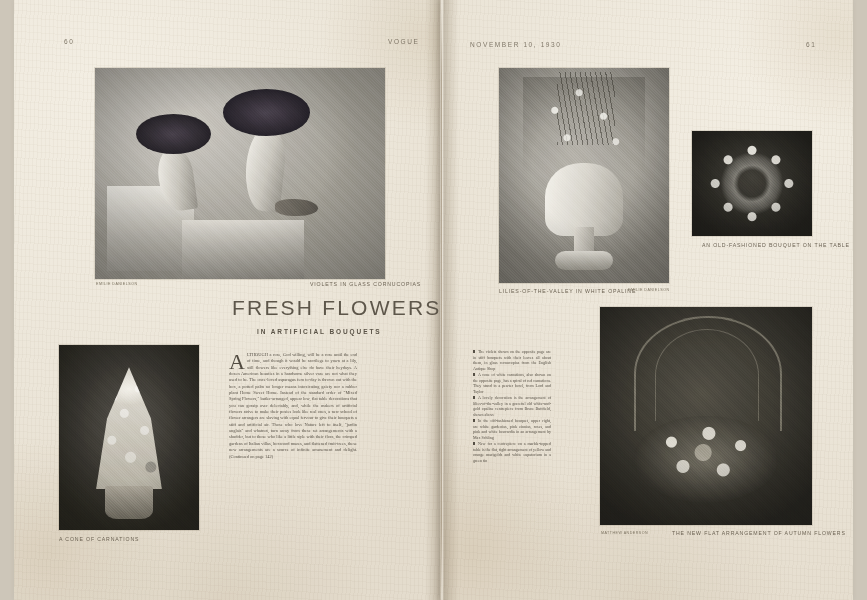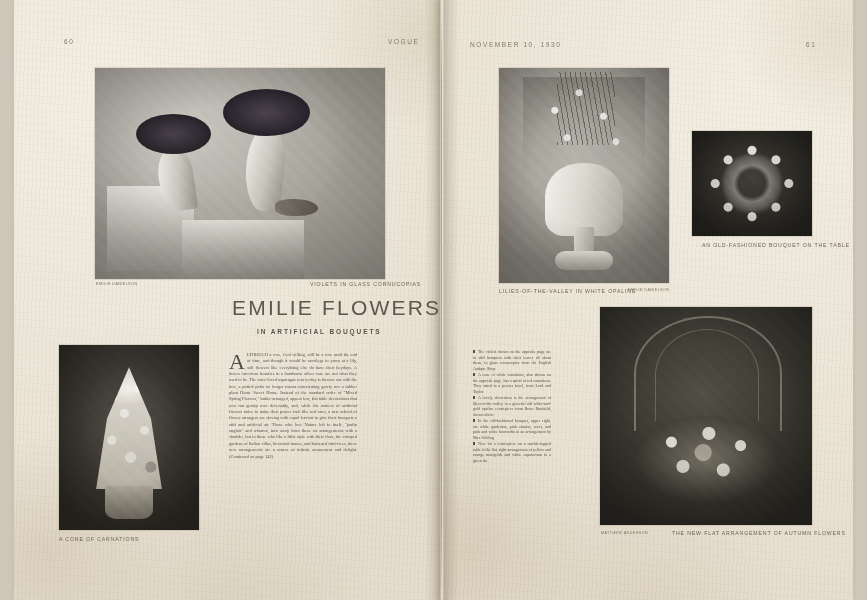--- a/index.html
+++ b/index.html
@@ -221,21 +221,21 @@
     <div class="inner">
       <div class="cone"></div>
       <div class="cone-tex"></div>
       <div class="urn"></div>
     </div>
     <div class="ph-grain"></div>
     <div class="vig"></div>
   </div>
   <div class="caption" style="left:59px;top:536px;">A CONE OF CARNATIONS</div>
 
-  <div class="headline" style="left:232px;top:296px;font-size:21px;letter-spacing:2.2px;">EMILIE FLOWERS</div>
+  <div class="headline" style="left:232px;top:296px;font-size:21px;letter-spacing:2.2px;">FRESH FLOWERS</div>
   <div class="subhead" style="left:257px;top:328px;font-size:6.5px;letter-spacing:1.9px;">IN ARTIFICIAL BOUQUETS</div>
 
   <div class="bodycol blur" style="left:229px;top:352px;width:128px;font-size:4.45px;line-height:6.35px;">
     <p>
       <span class="dropcap">A</span><span>LTHOUGH a rose, God willing, will be a rose until the end of time, and though it would be sacrilege to yawn at a lily, still flowers like everything else do have their heydays. A dozen American beauties in a handsome silver vase are not what they used to be. The once-loved asparagus fern to-day is thrown out with the box, a potted palm no longer means intoxicating gaiety nor a rubber plant Home Sweet Home. Instead of the standard order of "Mixed Spring Flowers," butler-arranged, appear low, flat table decorations that you can gossip over delectably, and, while the makers of artificial flowers strive to make their posies look like real ones, a new school of flower arrangers are slaving with equal fervour to give their bouquets a stiff and artificial air. Those who love Nature left to itself, "jardin anglais" and whatnot, turn away from these set arrangements with a shudder, but to those who like a little style with their flora, the crimped gardens of Italian villas, boxwood mazes, and flattened fruit-trees, these new arrangements are a source of infinite amusement and delight.</span>
       <span>(Continued on page 142)</span>
     </p>
   </div>
 
   <div class="photo p3 blur" style="left:499px;top:68px;width:170px;height:215px;">

